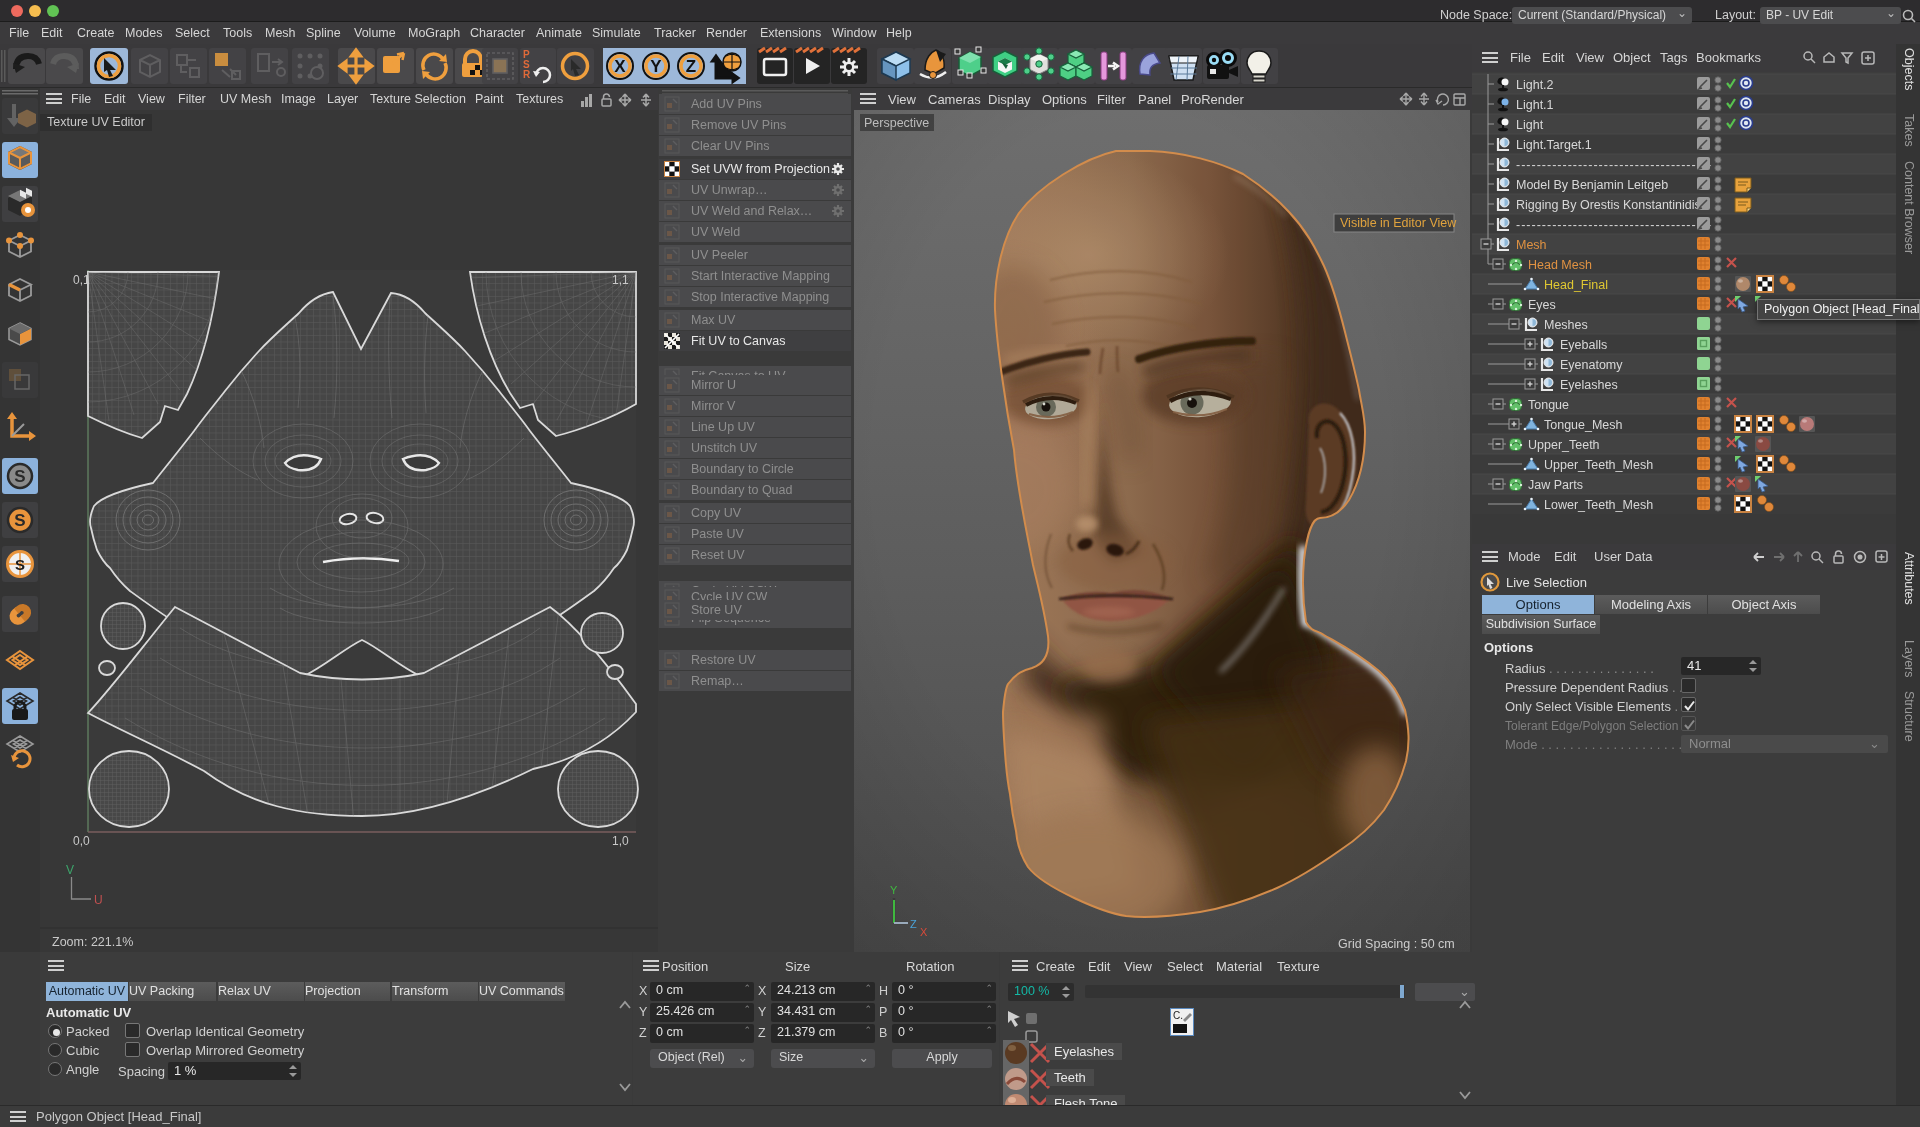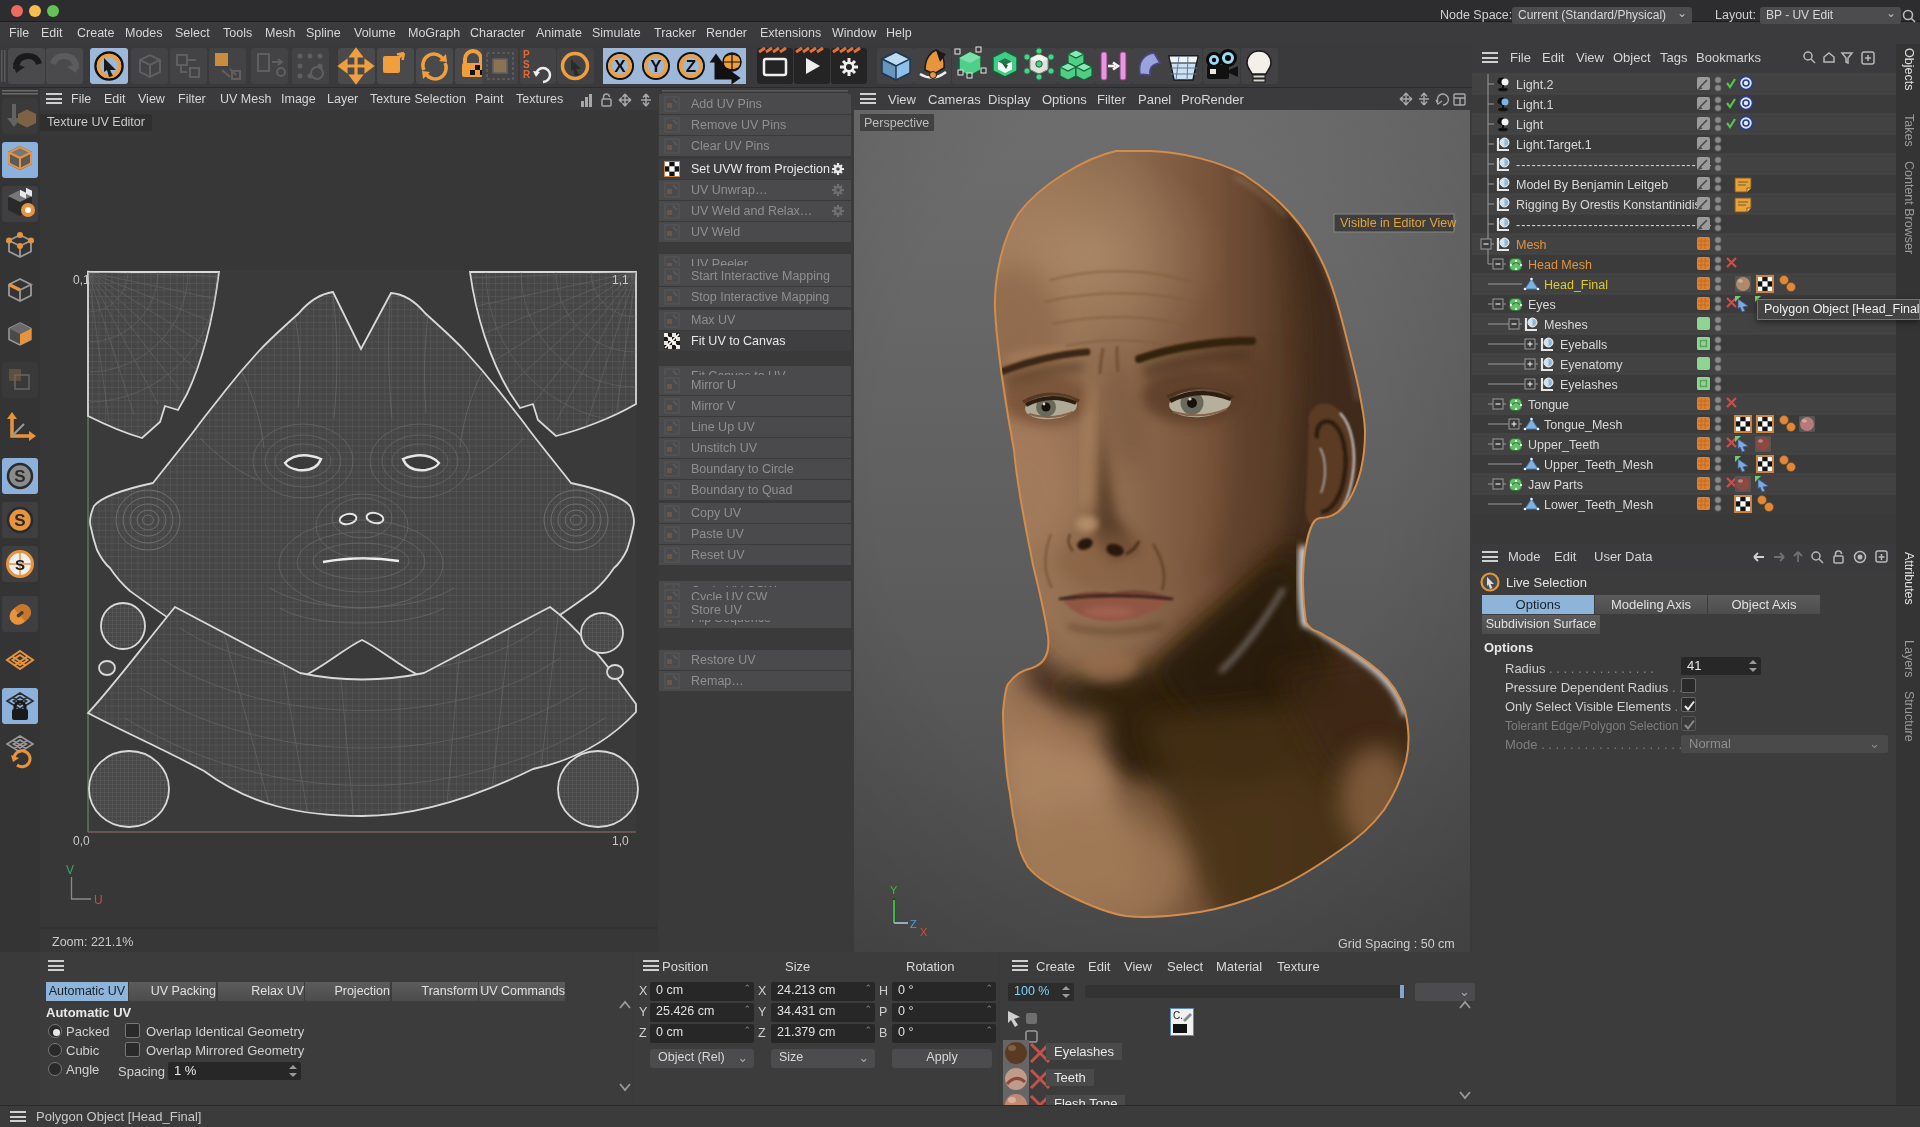--- a/index.html
+++ b/index.html
@@ -41,21 +41,21 @@
 
 #tabstrip{left:1896px;top:44px;width:24px;height:1061px;background:#343434;}
 .vtab{position:absolute;left:4px;width:16px;color:#9a9a9a;font-size:12.5px;writing-mode:vertical-rl;white-space:nowrap;}
 
 #uvtool{left:40px;top:952px;width:592px;height:153px;background:#3c3c3c;font-size:13px;}
 #coords{left:633px;top:952px;width:366px;height:153px;background:#3c3c3c;font-size:13px;}
 #mats{left:1000px;top:952px;width:478px;height:153px;background:#3c3c3c;font-size:13px;}
 #brc{left:1478px;top:952px;width:418px;height:153px;background:#3c3c3c;}
 #statusbar{left:0;top:1105px;width:1920px;height:22px;background:#3b3b3b;border-top:1px solid #2a2a2a;font-size:13px;color:#c8c8c8;}
 
-.btab{position:absolute;top:30px;height:19px;background:linear-gradient(#5c5c5c,#4c4c4c);color:#e0e0e0;text-align:right;line-height:19px;font-size:12.5px;white-space:nowrap;overflow:hidden;}
+.btab{position:absolute;top:30px;height:19px;background:linear-gradient(#5c5c5c,#4c4c4c);color:#e0e0e0;text-align:left;line-height:19px;font-size:12.5px;white-space:nowrap;overflow:hidden;}
 .radio{position:absolute;width:14px;height:14px;border-radius:50%;background:#2a2a2a;border:1px solid #777;}
 .rdot{position:absolute;left:3.5px;top:3.5px;width:7px;height:7px;border-radius:50%;background:#e8e8e8;}
 .flabel{position:absolute;font-size:13px;color:#d0d0d0;}
 .cbox{position:absolute;width:15px;height:15px;background:#2a2a2a;border:1px solid #777;border-radius:2px;}
 .crow{position:absolute;left:0;width:366px;height:19px;}
 .cl{position:absolute;top:2px;font-size:12.5px;color:#cfcfcf;}
 .cbx{position:absolute;top:0;width:104px;height:19px;background:#272727;border-radius:2px;color:#e0e0e0;font-size:12.5px;padding:1px 6px;}
 .cbx:after{content:"⌃";position:absolute;right:3px;top:1px;color:#888;font-size:9px;}
 .matrow{position:absolute;left:0;width:478px;height:26px;}
 .matlbl{position:absolute;left:46px;top:3px;background:#4a4a4a;color:#e8e8e8;font-size:13px;padding:1px 8px;}
@@ -694,21 +694,21 @@
         </svg>
       </div>
     <div class="cmditem" style="top:134px;">
         <span style="position:absolute;left:5px;top:2px;opacity:0.6"><svg width="16" height="16" viewBox="0 0 16 16">
             <rect x="1" y="1" width="14" height="14" fill="none" stroke="#7a7a7a" stroke-width="1" opacity=".5"></rect>
             <rect x="3" y="7" width="5" height="5" fill="#9a6a45" opacity=".7"></rect>
             <path d="M9 3 l4 4" stroke="#7a7a7a" stroke-width="1.5" opacity=".7"></path>
           </svg></span>
         <span class="lbl">UV Weld</span>
       </div>
-    <div class="cmditem" style="top:166px;">
+    <div class="cmditem" style="top:157px;">
         <span style="position:absolute;left:5px;top:2px;opacity:0.6"><svg width="16" height="16" viewBox="0 0 16 16">
             <rect x="1" y="1" width="14" height="14" fill="none" stroke="#7a7a7a" stroke-width="1" opacity=".5"></rect>
             <rect x="3" y="7" width="5" height="5" fill="#9a6a45" opacity=".7"></rect>
             <path d="M9 3 l4 4" stroke="#7a7a7a" stroke-width="1.5" opacity=".7"></path>
           </svg></span>
         <span class="lbl">UV Peeler</span>
       </div>
     <div class="cmditem" style="top:178px;">
         <span style="position:absolute;left:5px;top:2px;opacity:0.6"><svg width="16" height="16" viewBox="0 0 16 16">
             <rect x="1" y="1" width="14" height="14" fill="none" stroke="#7a7a7a" stroke-width="1" opacity=".5"></rect>
@@ -1837,21 +1837,21 @@
     <div style="position:absolute;left:259px;top:97px;width:100px;height:19px;background:#4c4c4e;border-radius:3px;color:#d8d8d8;font-size:12.5px;text-align:center;padding:1px 0">Apply</div>
   </div>
   <div id="mats" class="abs">
     <span style="position:absolute;left:12px;top:8px" class="hamb"></span>
     <span style="position:absolute;left:36px;top:7px;color:#d8d8d8">Create</span>
     <span style="position:absolute;left:88px;top:7px;color:#d8d8d8">Edit</span>
     <span style="position:absolute;left:124px;top:7px;color:#d8d8d8">View</span>
     <span style="position:absolute;left:167px;top:7px;color:#d8d8d8">Select</span>
     <span style="position:absolute;left:216px;top:7px;color:#d8d8d8">Material</span>
     <span style="position:absolute;left:277px;top:7px;color:#d8d8d8">Texture</span>
-    <div style="position:absolute;left:8px;top:31px;width:66px;height:18px;background:#2c2c2c;border-radius:2px;color:#7dd3fc;font-size:12.5px;padding:1px 6px">100 %</div>
+    <div style="position:absolute;left:8px;top:31px;width:66px;height:18px;background:#2c2c2c;border-radius:2px;color:#14b8a6;font-size:12.5px;padding:1px 6px">100 %</div>
     <svg style="position:absolute;left:60px;top:33px" width="12" height="14" viewBox="0 0 12 14">
         <path d="M6 1 l4 4 h-8 Z M6 13 l4-4 h-8 Z" fill="#9a9a9a"></path>
       </svg>
     <div style="position:absolute;left:85px;top:33px;width:320px;height:13px;background:#333;border-radius:2px"></div>
     <div style="position:absolute;left:400px;top:33px;width:4px;height:13px;background:#7fa8d0"></div>
     <div style="position:absolute;left:415px;top:31px;width:60px;height:18px;background:#4c4c4e;border-radius:2px">
         <span style="position:absolute;right:5px;top:1px;color:#aaa">⌄</span>
       </div>
 
     <svg style="position:absolute;left:4px;top:55px" width="40" height="40" viewBox="0 0 40 40">

